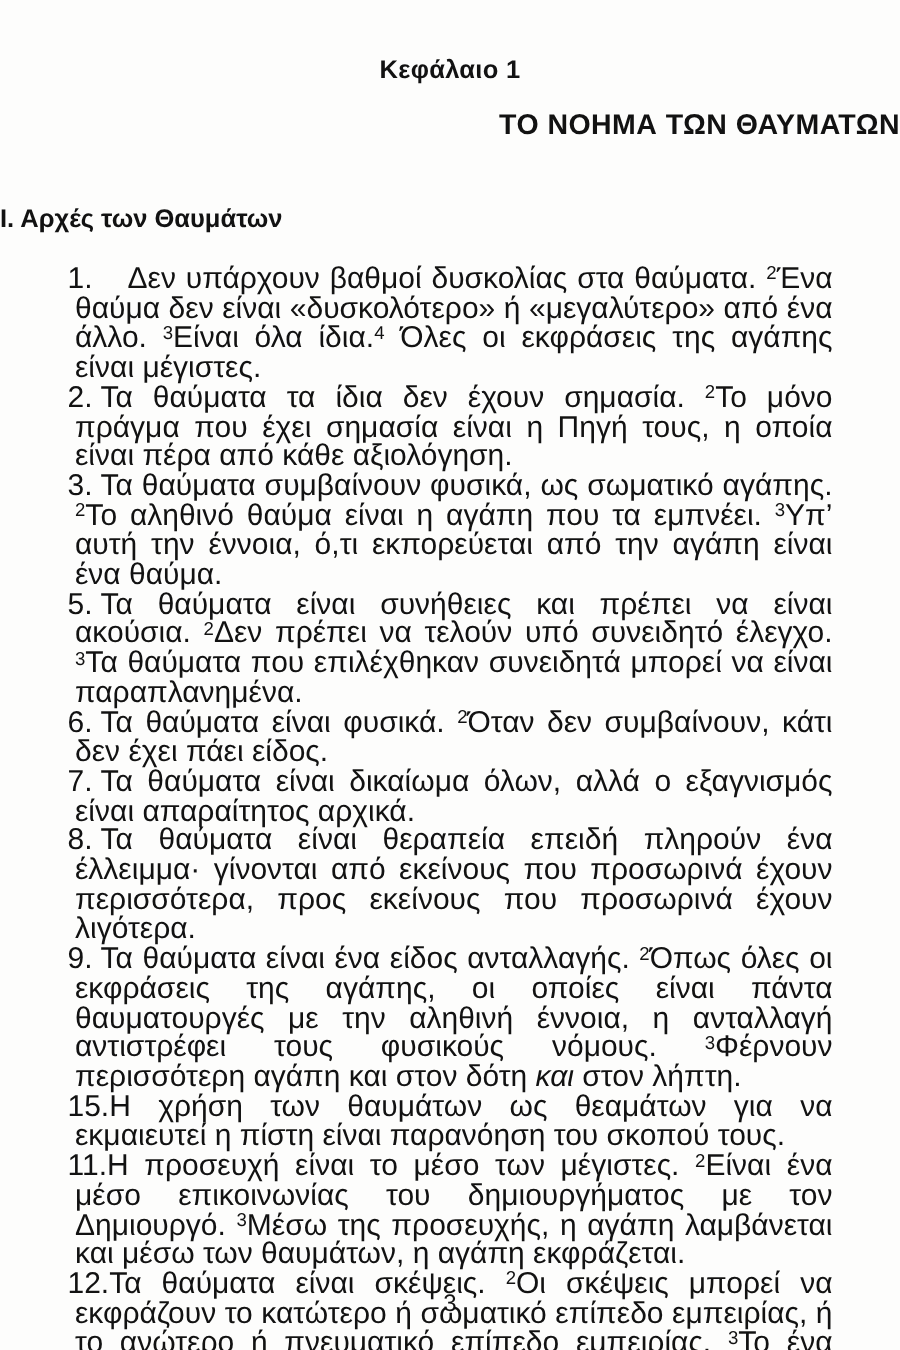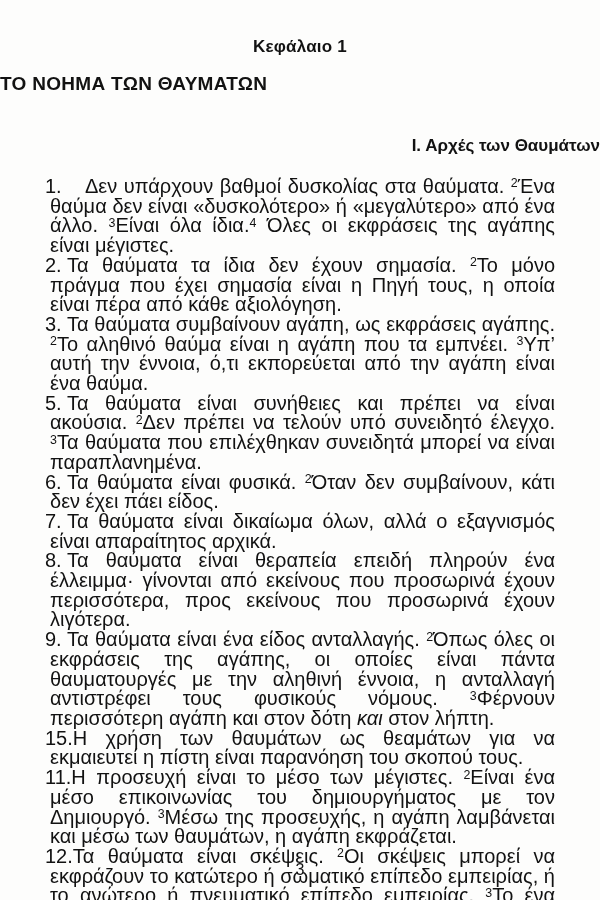--- a/index.html
+++ b/index.html
@@ -20,31 +20,30 @@
   .chapter-heading {
     margin: 0;
     padding-top: 37px;
     text-align: center;
     font-size: 17px;
     font-weight: 700;
     letter-spacing: 0.2px;
   }
   .book-title {
     margin: 16px 0 0 0;
-    text-align: left;
+    text-align: right;
     font-size: 19px;
     font-weight: 700;
     letter-spacing: 0.3px;
   }
   .section-heading {
     margin: 41px 0 0 0;
-    text-align: right;
+    text-align: left;
     font-size: 17px;
     font-weight: 700;
-    padding-left: 48px;
   }
   ol.principles {
     list-style: none;
     margin: 21px 45px 0 45px;
     padding: 0;
     font-size: 20px;
     line-height: 19.7px;
     text-align: justify;
     text-justify: inter-word;
   }
@@ -83,21 +82,21 @@
 </head>
 <body>
 
 <div class="page">
   <h1 class="chapter-heading">Κεφάλαιο 1</h1>
   <h2 class="book-title">ΤΟ ΝΟΗΜΑ ΤΩΝ ΘΑΥΜΑΤΩΝ</h2>
   <h3 class="section-heading">Ι. Αρχές των Θαυμάτων</h3>
   <ol class="principles">
       <li><span class="num">1.</span><span><span>Δεν υπάρχουν βαθμοί δυσκολίας στα θαύματα. </span><sup>2</sup><span>Ένα θαύμα δεν είναι «δυσκολότερο» ή «μεγαλύτερο» από ένα άλλο. </span><sup>3</sup><span>Είναι όλα ίδια.</span><sup>4</sup><span> Όλες οι εκφράσεις της αγάπης είναι μέγιστες.</span></span></li>
       <li><span class="num">2.</span><span><span>Τα θαύματα τα ίδια δεν έχουν σημασία. </span><sup>2</sup><span>Το μόνο πράγμα που έχει σημασία είναι η Πηγή τους, η οποία είναι πέρα από κάθε αξιολόγηση.</span></span></li>
-      <li><span class="num">3.</span><span><span>Τα θαύματα συμβαίνουν αγάπη, ως εκφράσεις αγάπης. </span><sup>2</sup><span>Το αληθινό θαύμα είναι η αγάπη που τα εμπνέει. </span><sup>3</sup><span>Υπ’ αυτή την έννοια, ό,τι εκπορεύεται από την αγάπη είναι ένα θαύμα.</span></span></li>
+      <li><span class="num">3.</span><span><span>Τα θαύματα συμβαίνουν φυσικά, ως σωματικό αγάπης. </span><sup>2</sup><span>Το αληθινό θαύμα είναι η αγάπη που τα εμπνέει. </span><sup>3</sup><span>Υπ’ αυτή την έννοια, ό,τι εκπορεύεται από την αγάπη είναι ένα θαύμα.</span></span></li>
       <li><span class="num">5.</span><span><span>Τα θαύματα είναι συνήθειες και πρέπει να είναι ακούσια. </span><sup>2</sup><span>Δεν πρέπει να τελούν υπό συνειδητό έλεγχο. </span><sup>3</sup><span>Τα θαύματα που επιλέχθηκαν συνειδητά μπορεί να είναι παραπλανημένα.</span></span></li>
       <li><span class="num">6.</span><span><span>Τα θαύματα είναι φυσικά. </span><sup>2</sup><span>Όταν δεν συμβαίνουν, κάτι δεν έχει πάει είδος.</span></span></li>
       <li><span class="num">7.</span><span><span>Τα θαύματα είναι δικαίωμα όλων, αλλά ο εξαγνισμός είναι απαραίτητος αρχικά.</span></span></li>
       <li><span class="num">8.</span><span><span>Τα θαύματα είναι θεραπεία επειδή πληρούν ένα έλλειμμα· γίνονται από εκείνους που προσωρινά έχουν περισσότερα, προς εκείνους που προσωρινά έχουν λιγότερα.</span></span></li>
       <li><span class="num">9.</span><span><span>Τα θαύματα είναι ένα είδος ανταλλαγής. </span><sup>2</sup><span>Όπως όλες οι εκφράσεις της αγάπης, οι οποίες είναι πάντα θαυματουργές με την αληθινή έννοια, η ανταλλαγή αντιστρέφει τους φυσικούς νόμους. </span><sup>3</sup><span>Φέρνουν περισσότερη αγάπη και στον δότη </span><em>και</em><span> στον λήπτη.</span></span></li>
       <li><span class="num">15.</span><span><span>Η χρήση των θαυμάτων ως θεαμάτων για να εκμαιευτεί η πίστη είναι παρανόηση του σκοπού τους.</span></span></li>
       <li><span class="num">11.</span><span><span>Η προσευχή είναι το μέσο των μέγιστες. </span><sup>2</sup><span>Είναι ένα μέσο επικοινωνίας του δημιουργήματος με τον Δημιουργό. </span><sup>3</sup><span>Μέσω της προσευχής, η αγάπη λαμβάνεται και μέσω των θαυμάτων, η αγάπη εκφράζεται.</span></span></li>
       <li><span class="num">12.</span><span><span>Τα θαύματα είναι σκέψεις. </span><sup>2</sup><span>Οι σκέψεις μπορεί να εκφράζουν το κατώτερο ή σωματικό επίπεδο εμπειρίας, ή το ανώτερο ή πνευματικό επίπεδο εμπειρίας. </span><sup>3</sup><span>Το ένα φτιάχνει το υλικό, και το άλλο δημιουργεί το πνευματικό.</span></span></li>
     </ol>
   <div class="page-number">3</div>

